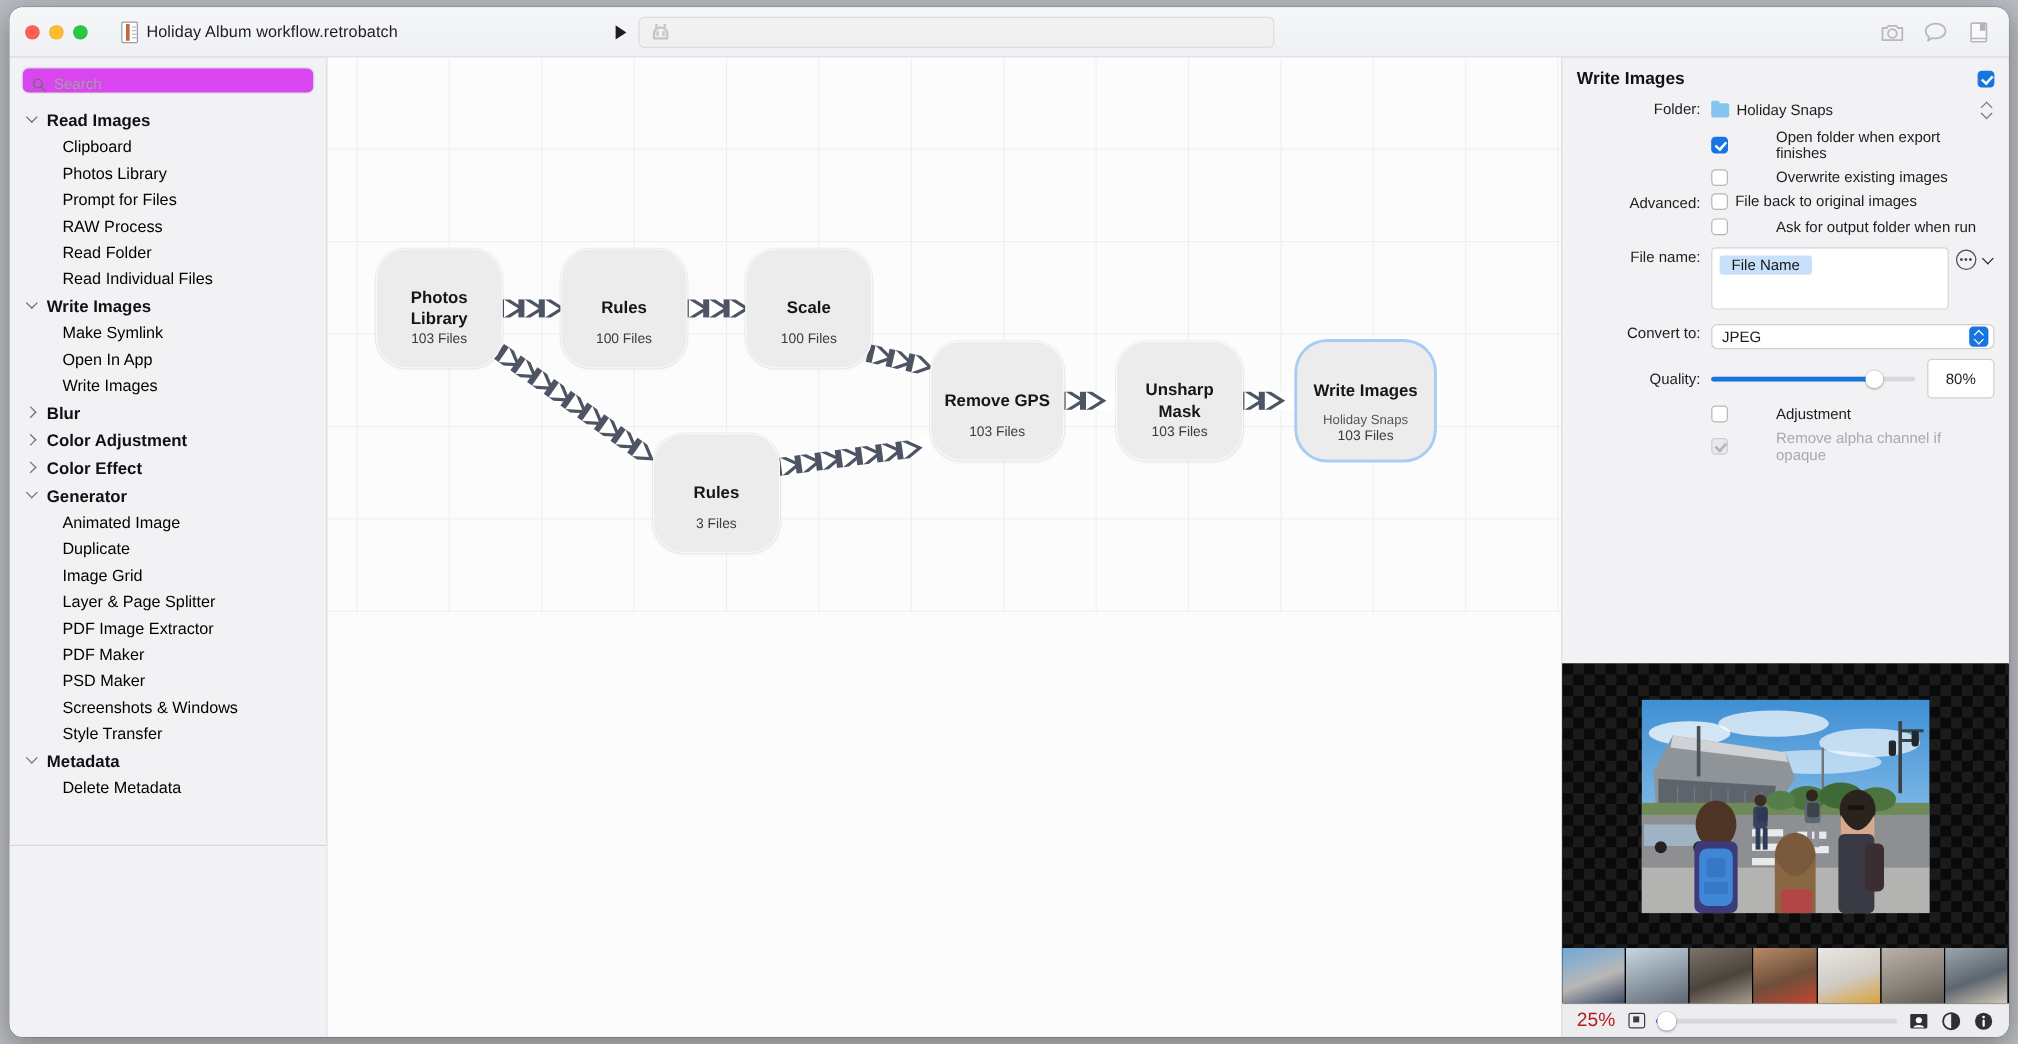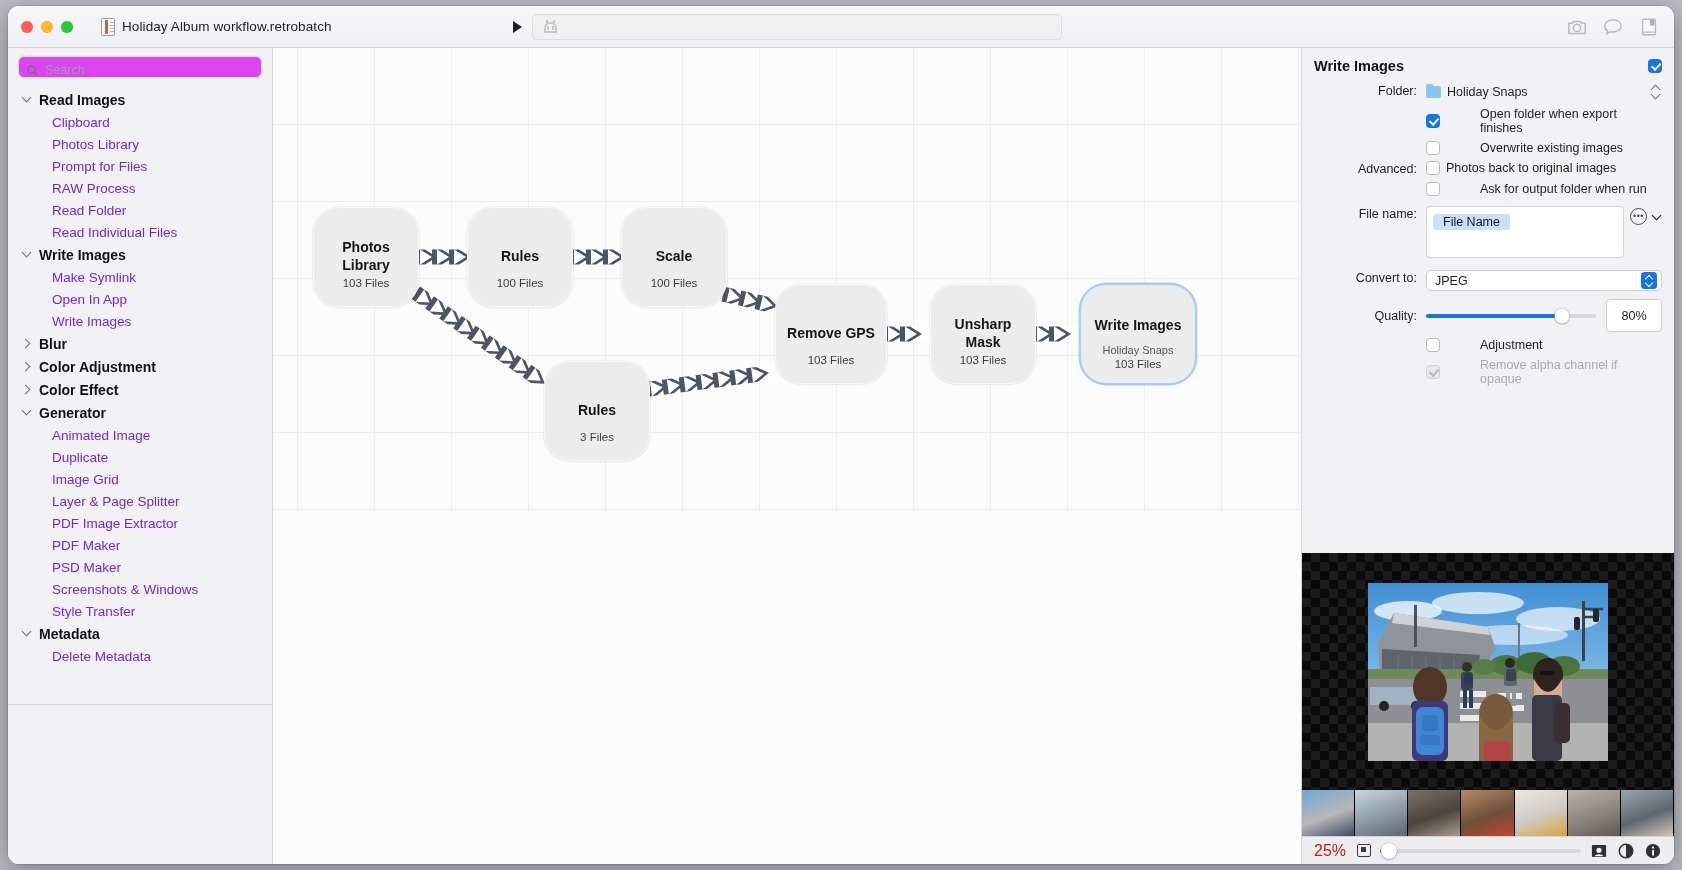--- a/index.html
+++ b/index.html
@@ -125,21 +125,21 @@
     content: ""; position: absolute;
     width: 6px; height: 6px;
     border-right: 1.6px solid #6c6c70;
     border-bottom: 1.6px solid #6c6c70;
     left: 1px; top: 1px;
   }
   .chev.down::before { transform: rotate(45deg); top: 0px; left: 1px; }
   .chev.right::before { transform: rotate(-45deg); top: 2px; left: 0px; }
   .cat-item {
     padding: 3.5px 0 3.5px 44px;
-    font-size: 13.5px; color: #6d28d9; cursor: pointer;
+    font-size: 13.5px; color: #000000; cursor: pointer;
   }
   .sidebar-footer { height: 160px; border-top: .5px solid #d6d6da; background: #f2f2f4; }
 
   
   .canvas {
     flex: 1; position: relative; background: #fcfcfd;
     overflow: hidden;
     border-right: .5px solid #d6d6da;
   }
   .grid {
@@ -603,21 +603,21 @@
         </div>
         <div class="cbrow">
           <div class="cb"></div>
           <span class="lbl">Overwrite existing images</span>
         </div>
 
         <div class="row" style="margin-top:4px">
           <div class="row-label">Advanced:</div>
           <div class="row-body">
             <div class="cb"></div>
-            <span class="lbl val-text">Photos back to original images</span>
+            <span class="lbl val-text">File back to original images</span>
           </div>
         </div>
         <div class="cbrow">
           <div class="cb"></div>
           <span class="lbl">Ask for output folder when run</span>
         </div>
 
         <div class="row" style="margin-top:10px">
           <div class="row-label">File name:</div>
           <div class="row-body" style="align-items:flex-start">

